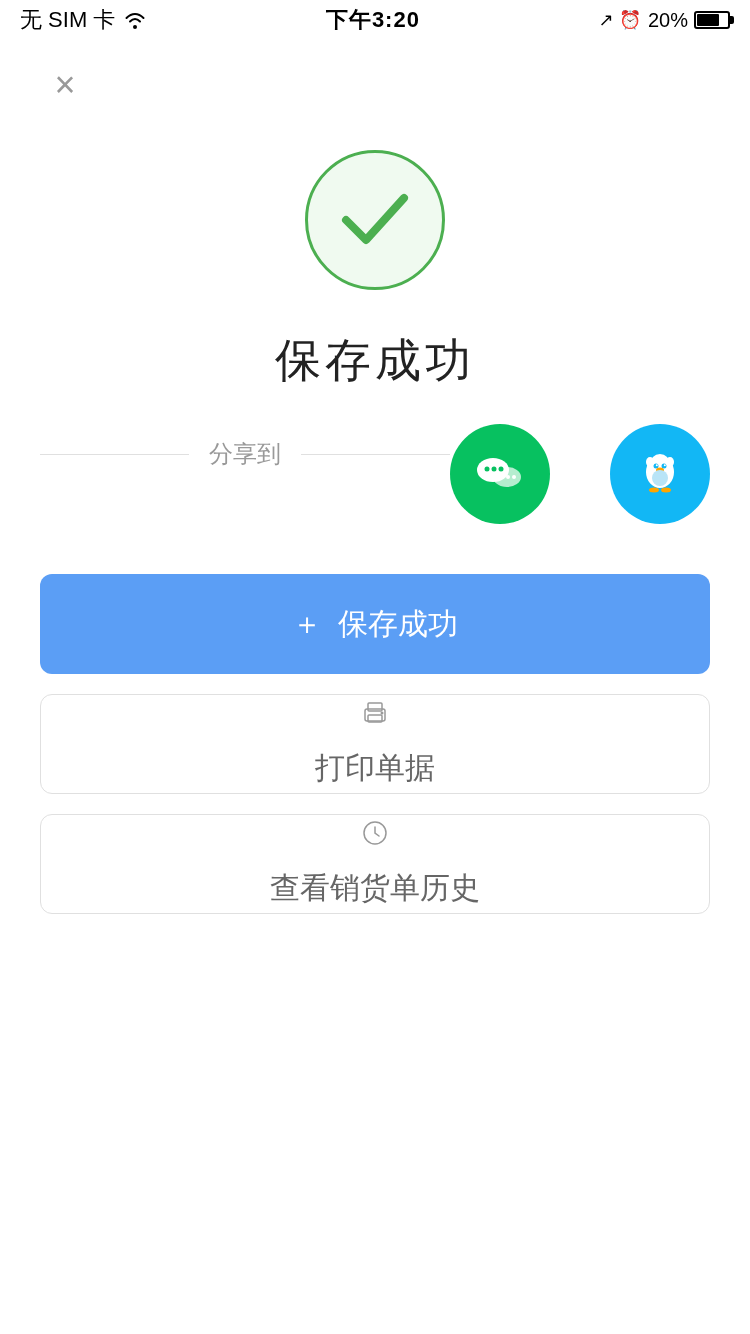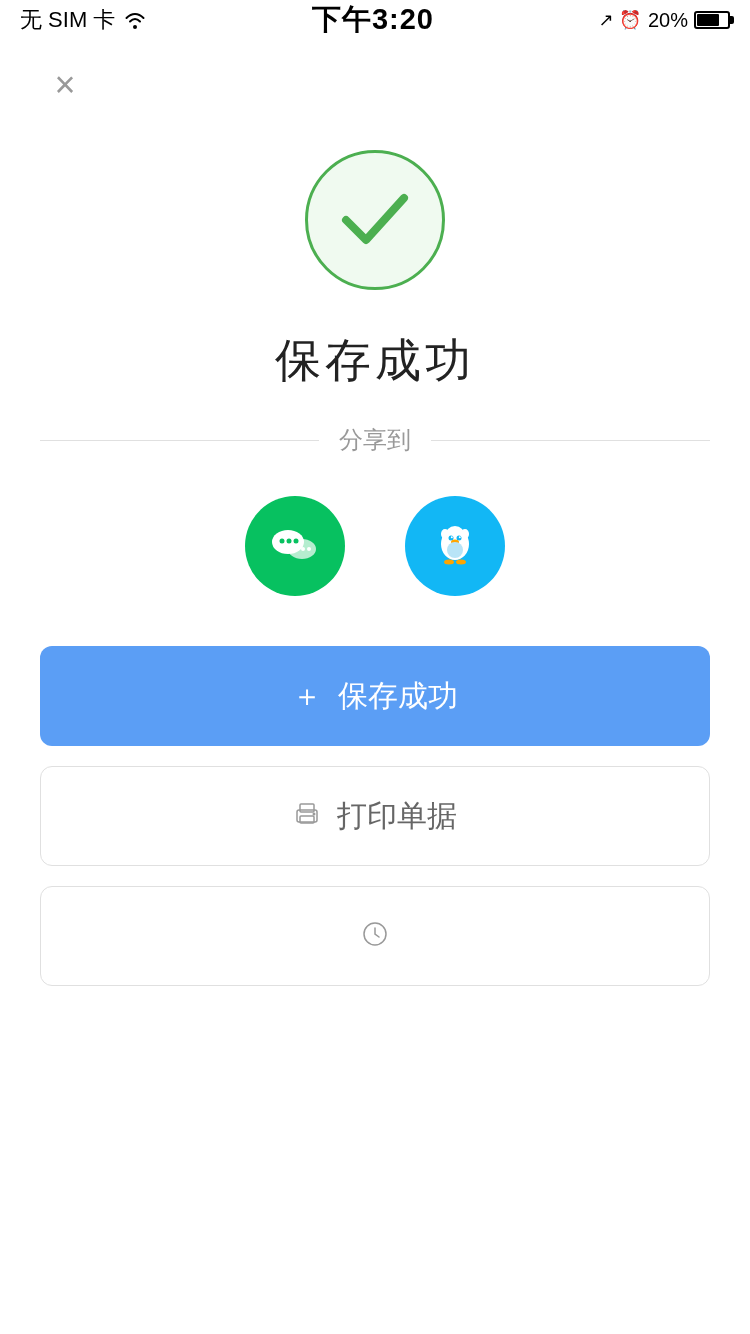--- a/index.html
+++ b/index.html
@@ -30,21 +30,21 @@
       font-size: 22px;
       font-weight: 500;
       color: #000;
     }
     .wifi-icon {
       display: inline-block;
       width: 24px;
       height: 18px;
     }
     .status-center {
-      font-size: 29px;
+      font-size: 22px;
       font-weight: 600;
       color: #000;
       letter-spacing: 1px;
     }
     .status-right {
       display: flex;
       align-items: center;
       gap: 6px;
       font-size: 20px;
       color: #000;
@@ -135,21 +135,21 @@
       font-size: 46px;
       font-weight: 500;
       color: #222;
       letter-spacing: 4px;
     }
 
     
     .share-section {
       width: 100%;
       display: flex;
-      flex-direction: column;
+      flex-direction: row;
       align-items: center;
       margin-bottom: 50px;
     }
 
     .share-divider {
       width: 100%;
       display: flex;
       align-items: center;
       gap: 20px;
       margin-bottom: 40px;
@@ -214,20 +214,21 @@
 
     .primary-btn {
       background: #5B9EF5;
       color: #fff;
     }
 
     .secondary-btn {
       background: #fff;
       color: #666;
       border: 1px solid #e0e0e0;
+      flex-direction: column;
     }
 
     .btn-icon {
       font-size: 30px;
       line-height: 1;
     }
   </style>
 </head>
 <body>
 
@@ -333,16 +334,17 @@
       <span>打印单据</span>
     </button>
 
     <button class="action-btn secondary-btn">
       <span class="btn-icon">
         <svg width="28" height="28" viewBox="0 0 28 28" fill="none">
           <circle cx="14" cy="14" r="11" stroke="#999" stroke-width="1.5" fill="none"></circle>
           <path d="M14 8v6l4 3" stroke="#999" stroke-width="1.5" stroke-linecap="round"></path>
         </svg>
       </span>
+      <span>查看销货单历史</span>
     </button>
 
   </div>
 </div>
 
 </body></html>

